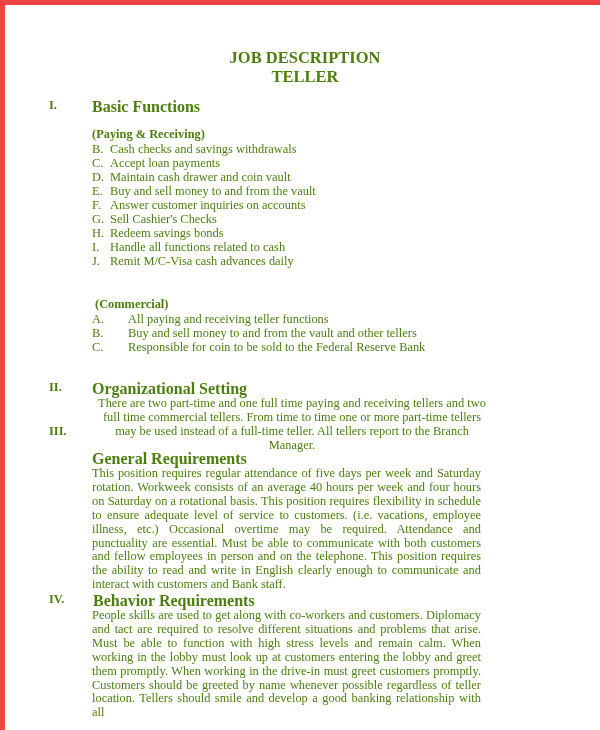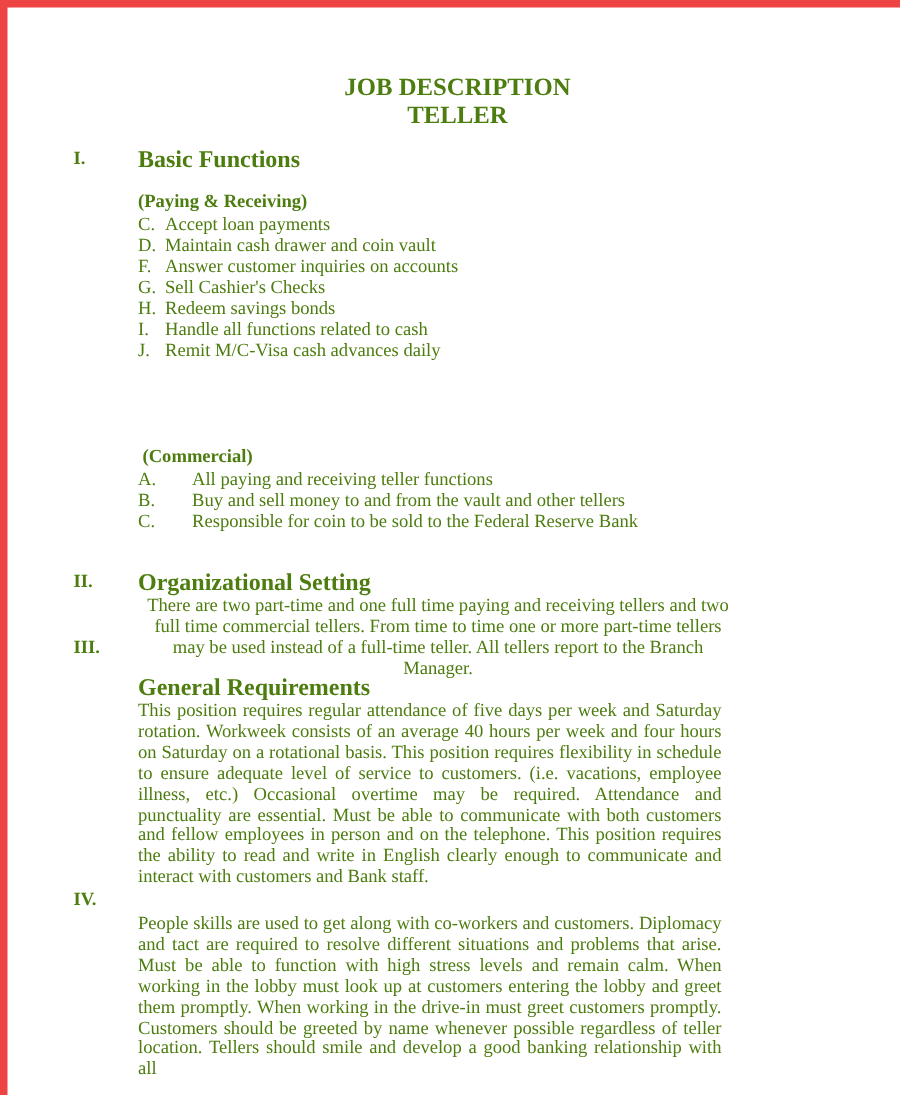--- a/index.html
+++ b/index.html
@@ -31,22 +31,24 @@
 <div class="page">
 
   <div class="title t1">JOB DESCRIPTION</div>
   <div class="title t2">TELLER</div>
 
   <div class="sec-num" style="top:93px">I.</div>
   <div class="sec-head" style="top:93px">Basic Functions</div>
 
   <div class="sub-head" style="top:122px">(Paying &amp; Receiving)</div>
   <ul class="list" style="top:137px">
+    <li><span class="lt">B.</span><span>Cash checks and savings withdrawals</span></li>
     <li><span class="lt">C.</span><span>Accept loan payments</span></li>
     <li><span class="lt">D.</span><span>Maintain cash drawer and coin vault</span></li>
+    <li><span class="lt">E.</span><span>Buy and sell money to and from the vault</span></li>
     <li><span class="lt">F.</span><span>Answer customer inquiries on accounts</span></li>
     <li><span class="lt">G.</span><span>Sell Cashier's Checks</span></li>
     <li><span class="lt">H.</span><span>Redeem savings bonds</span></li>
     <li><span class="lt">I.</span><span>Handle all functions related to cash</span></li>
     <li><span class="lt">J.</span><span>Remit M/C-Visa cash advances daily</span></li>
   </ul>
 
   <div class="sub-head" style="top:292px; left:90px">(Commercial)</div>
   <ul class="list list2" style="top:307px">
     <li><span class="lt">A.</span><span>All paying and receiving teller functions</span></li>
@@ -56,15 +58,16 @@
 
   <div class="sec-num" style="top:375px">II.</div>
   <div class="sec-head" style="top:375px">Organizational Setting</div>
   <p class="para left" style="top:392px">There are two part-time and one full time paying and receiving tellers and two full time commercial tellers.  From time to time one or more part-time tellers may be used instead of a full-time teller. All tellers report to the Branch Manager.</p>
 
   <div class="sec-num" style="top:419px">III.</div>
   <div class="sec-head" style="top:445px">General Requirements</div>
   <p class="para" style="top:462px">This position requires regular attendance of five days per week and Saturday rotation. Workweek consists of an average 40 hours per week and four hours on Saturday on a rotational basis. This position requires flexibility in schedule to ensure adequate level of service to customers.  (i.e. vacations, employee illness, etc.)  Occasional overtime may be required. Attendance and punctuality are essential. Must be able to communicate with both customers and fellow employees in person and on the telephone.  This position requires the ability to read and write in English clearly enough to communicate and interact with customers and Bank staff.</p>
 
   <div class="sec-num" style="top:587px">IV.</div>
+  <div class="sec-head" style="top:587px; left:88px">Behavior Requirements</div>
   <p class="para" style="top:604px; text-align-last: justify;">People skills are used to get along with co-workers and customers. Diplomacy and tact are required to resolve different situations and problems that arise.  Must be able to function with high stress levels and remain calm.  When working in the lobby must look up at customers entering the lobby and greet them promptly. When working in the drive-in must greet customers promptly.  Customers should be greeted by name whenever possible regardless of teller location. Tellers should smile and develop a good banking relationship with all</p>
 
 </div>
 
 </body></html>

